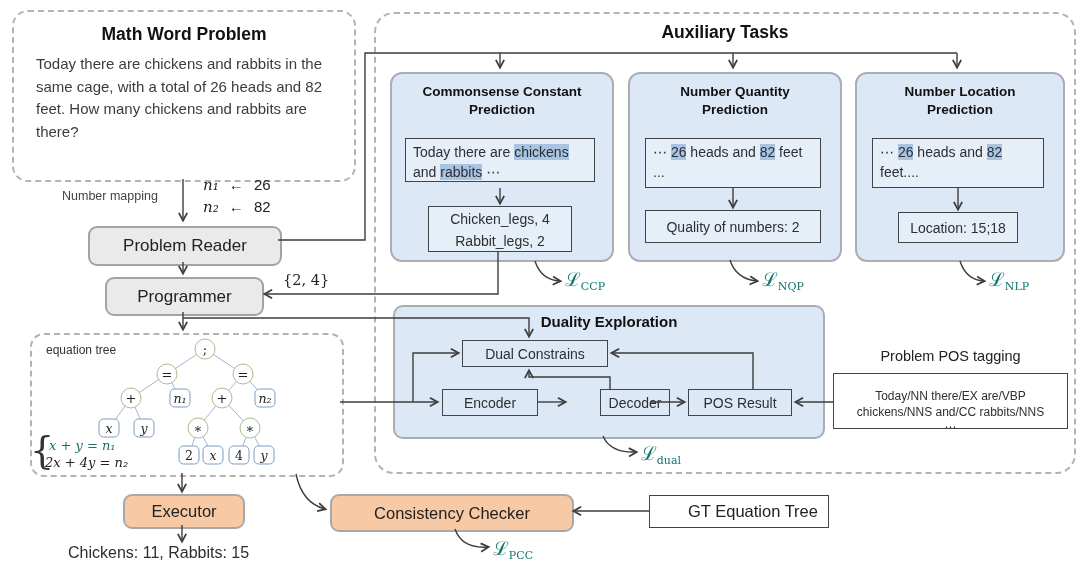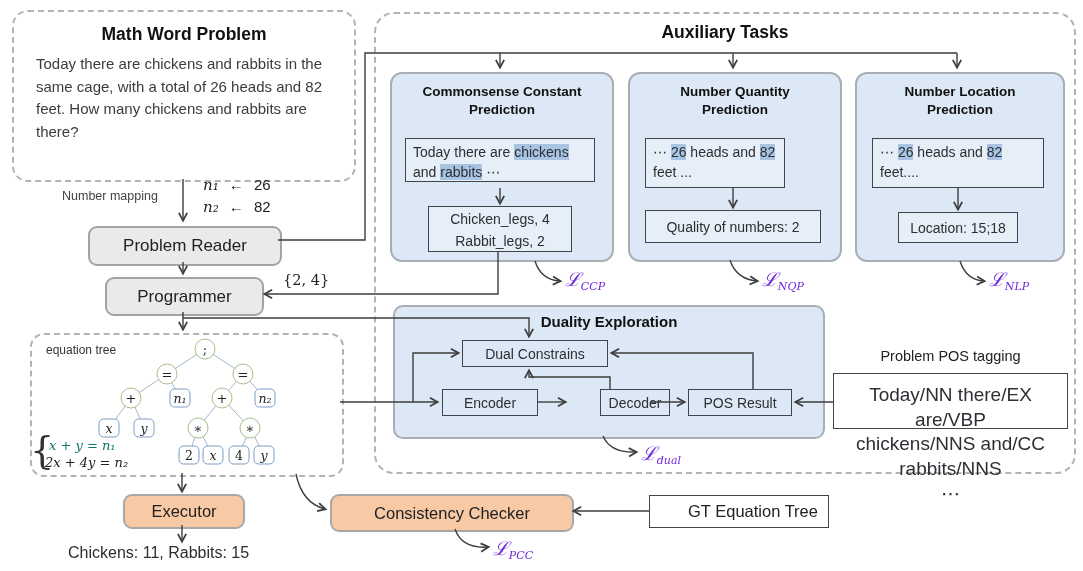--- a/index.html
+++ b/index.html
@@ -15,21 +15,21 @@
   .orangebox{background:#f7c9a4;border:2.5px solid #a8a8a8;border-radius:9px;
            display:flex;align-items:center;justify-content:center;font-size:16.5px;color:#222;}
   .innerbox{border:1.3px solid #40454b;background:#e6eef8;font-size:14px;color:#2c2f33;}
   .whitebox{background:#ffffff;border:1.5px solid #40454b;}
   .center{display:flex;align-items:center;justify-content:center;}
   .hl{background:#a9c3e3;}
   .title-lg{font-size:17.5px;text-align:center;font-weight:bold;color:#111;}
   .aux-card-title{font-size:13.5px;font-weight:bold;text-align:center;line-height:1.35;
                   padding-top:9px;color:#111;}
   .math{font-family:"DejaVu Serif",serif;font-style:italic;}
-  .loss{font-family:"DejaVu Serif",serif;font-style:italic;color:#6d28d9;z-index:6;}
+  .loss{font-family:"DejaVu Serif",serif;color:#0f766e;z-index:6;}
   .loss .sym{font-size:19px;}
   .loss sub{font-size:11px;}
   svg.layer{position:absolute;left:0;top:0;pointer-events:none;}
   #tree-edges{z-index:2;}
   #overlay{z-index:4;}
   .tnode{position:absolute;transform:translate(-50%,-50%);z-index:3;
          display:flex;align-items:center;justify-content:center;
          font-family:"DejaVu Serif",serif;background:#fff;color:#222;}
   .tnode.op{width:19px;height:19px;border-radius:50%;border:1.3px solid #a9bf8e;font-size:13px;}
   .tnode.var{min-width:13px;height:17px;padding:0 3px;border-radius:5px;
@@ -76,21 +76,21 @@
 <div class="abs innerbox" style="left:428px;top:206px;width:144px;height:46px;text-align:center;line-height:1.55;padding-top:2px;box-sizing:border-box;">
   <span>Chicken_legs, 4</span><br>
   <span>Rabbit_legs, 2</span>
 </div>
 
 <div class="abs bluebox" style="left:628px;top:72px;width:210px;height:186px;">
   <div class="aux-card-title">
     <span>Number Quantity</span><br><span>Prediction</span>
   </div>
 </div>
-<div class="abs innerbox" style="left:645px;top:138px;width:140px;height:50px;padding:3px 7px;line-height:1.45;box-sizing:border-box;">
+<div class="abs innerbox" style="left:645px;top:138px;width:176px;height:50px;padding:3px 7px;line-height:1.45;box-sizing:border-box;">
   <span>⋯ </span><span class="hl">26</span><span> heads and </span><span class="hl">82</span><span> feet ...</span>
 </div>
 <div class="abs innerbox center" style="left:645px;top:210px;width:176px;height:33px;box-sizing:border-box;">Quality of numbers: 2</div>
 
 <div class="abs bluebox" style="left:855px;top:72px;width:206px;height:186px;">
   <div class="aux-card-title">
     <span>Number Location</span><br><span>Prediction</span>
   </div>
 </div>
 <div class="abs innerbox" style="left:872px;top:138px;width:172px;height:50px;padding:3px 7px;line-height:1.45;box-sizing:border-box;">
@@ -100,21 +100,21 @@
 
 <div class="abs bluebox" style="left:393px;top:305px;width:428px;height:130px;border-radius:10px;">
   <div style="font-size:15px;font-weight:bold;text-align:center;margin-top:6px;color:#111;">Duality Exploration</div>
 </div>
 <div class="abs innerbox center" style="left:462px;top:340px;width:146px;height:27px;background:transparent;box-sizing:border-box;">Dual Constrains</div>
 <div class="abs innerbox center" style="left:442px;top:389px;width:96px;height:27px;background:transparent;box-sizing:border-box;">Encoder</div>
 <div class="abs innerbox center" style="left:600px;top:389px;width:70px;height:27px;background:transparent;box-sizing:border-box;">Decoder</div>
 <div class="abs innerbox center" style="left:688px;top:389px;width:104px;height:27px;background:transparent;box-sizing:border-box;">POS Result</div>
 
 <div class="abs" style="left:833px;top:348px;width:235px;text-align:center;font-size:14.5px;color:#222;">Problem POS tagging</div>
-<div class="abs whitebox" style="left:833px;top:373px;width:235px;height:56px;text-align:center;font-size:19px;line-height:1.3;padding-top:9px;box-sizing:border-box;color:#2c2f33;">
+<div class="abs whitebox" style="left:833px;top:373px;width:235px;height:56px;text-align:center;font-size:12px;line-height:1.3;padding-top:15px;box-sizing:border-box;color:#2c2f33;">
   <span>Today/NN there/EX are/VBP</span><br>
   <span>chickens/NNS and/CC rabbits/NNS</span><br>
   <span>⋯</span>
 </div>
 
 <div class="abs dashed" style="left:30px;top:333px;width:310px;height:140px;border-radius:14px;">
   <div style="font-size:12px;color:#333;margin:8px 0 0 14px;">equation tree</div>
 </div>
 <div class="abs" style="left:30px;top:431px;font-size:38px;font-family:'DejaVu Serif',serif;color:#333;line-height:1;z-index:3;">{</div>
 <div class="abs math" style="left:49px;top:438px;font-size:13px;color:#0f766e;z-index:3;font-style:italic;">x + y = n₁</div>

